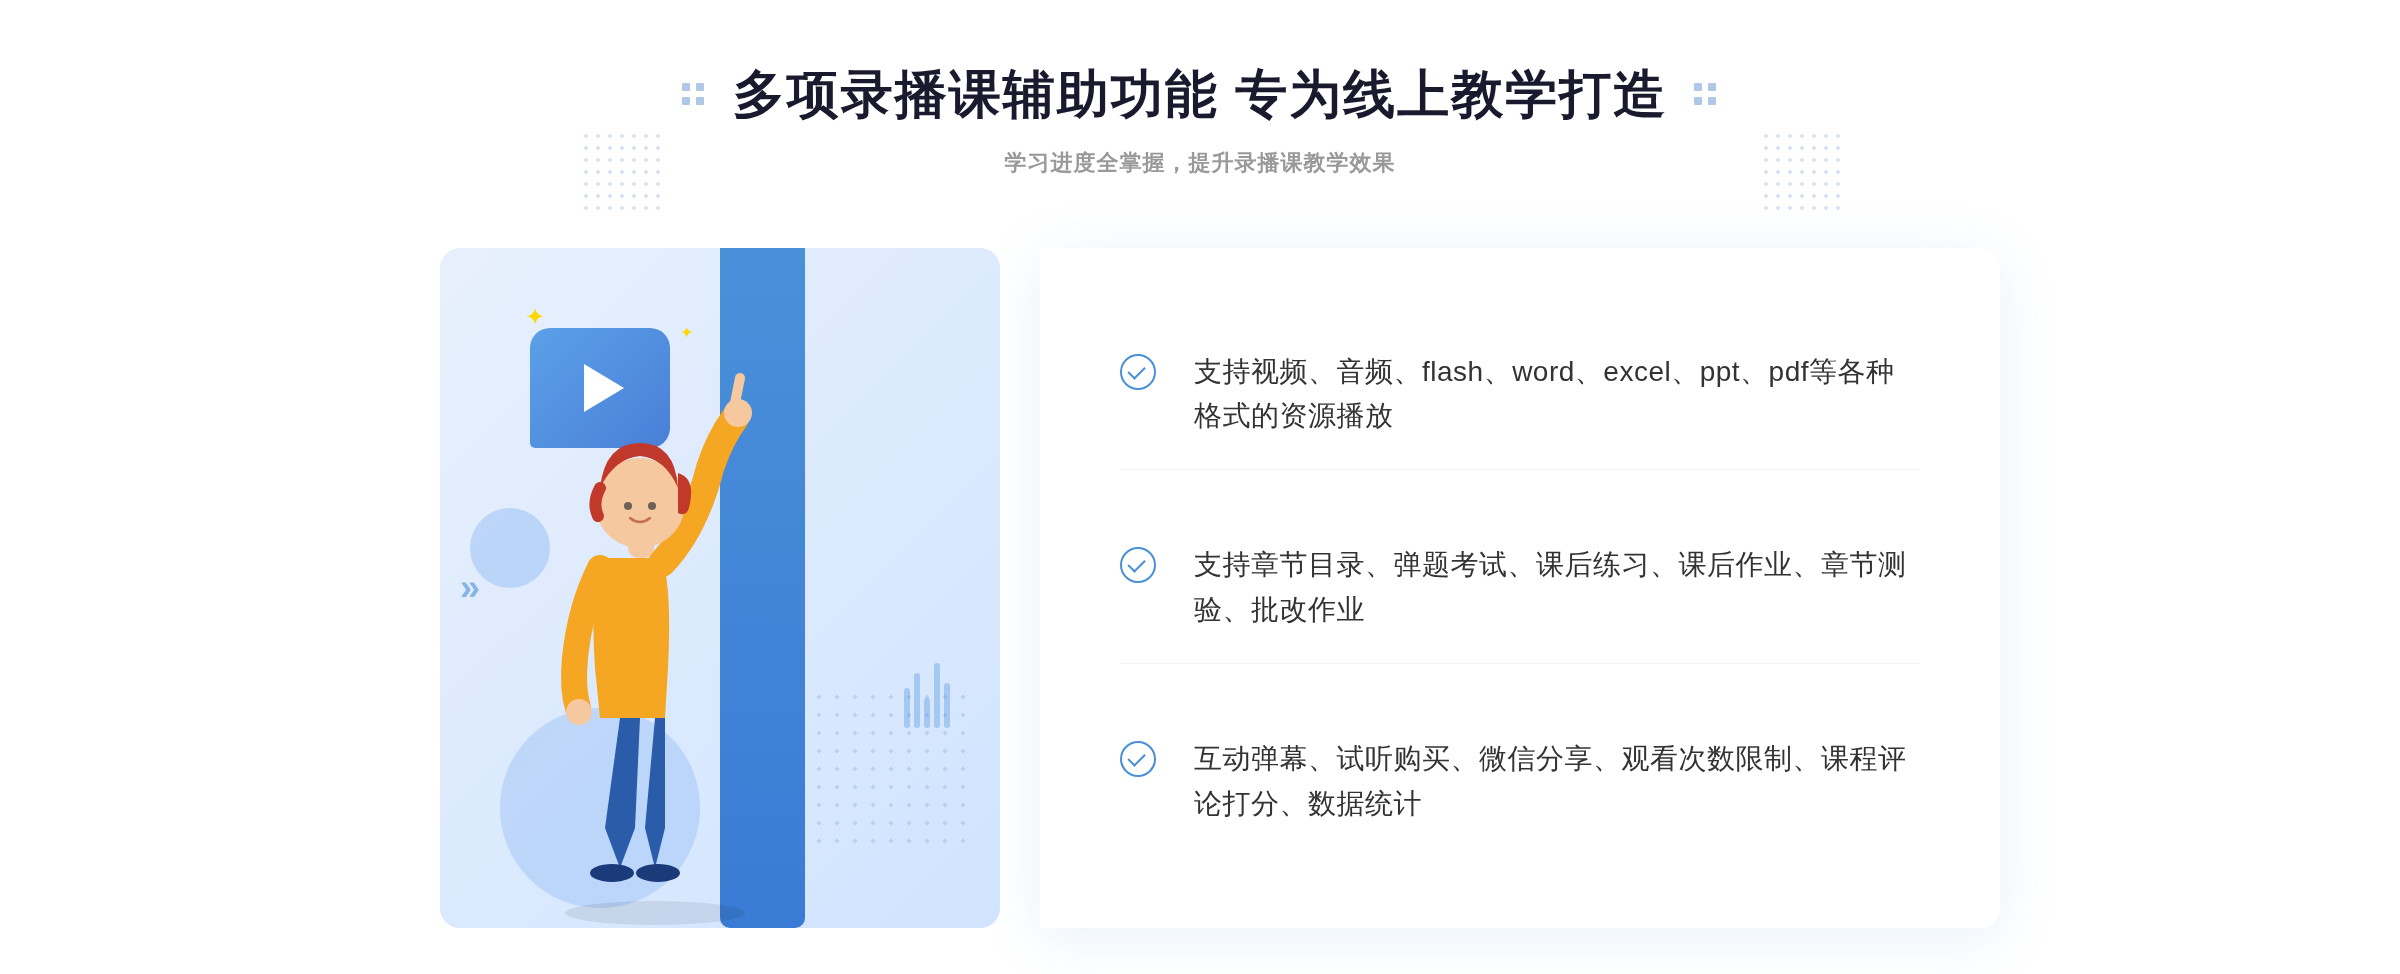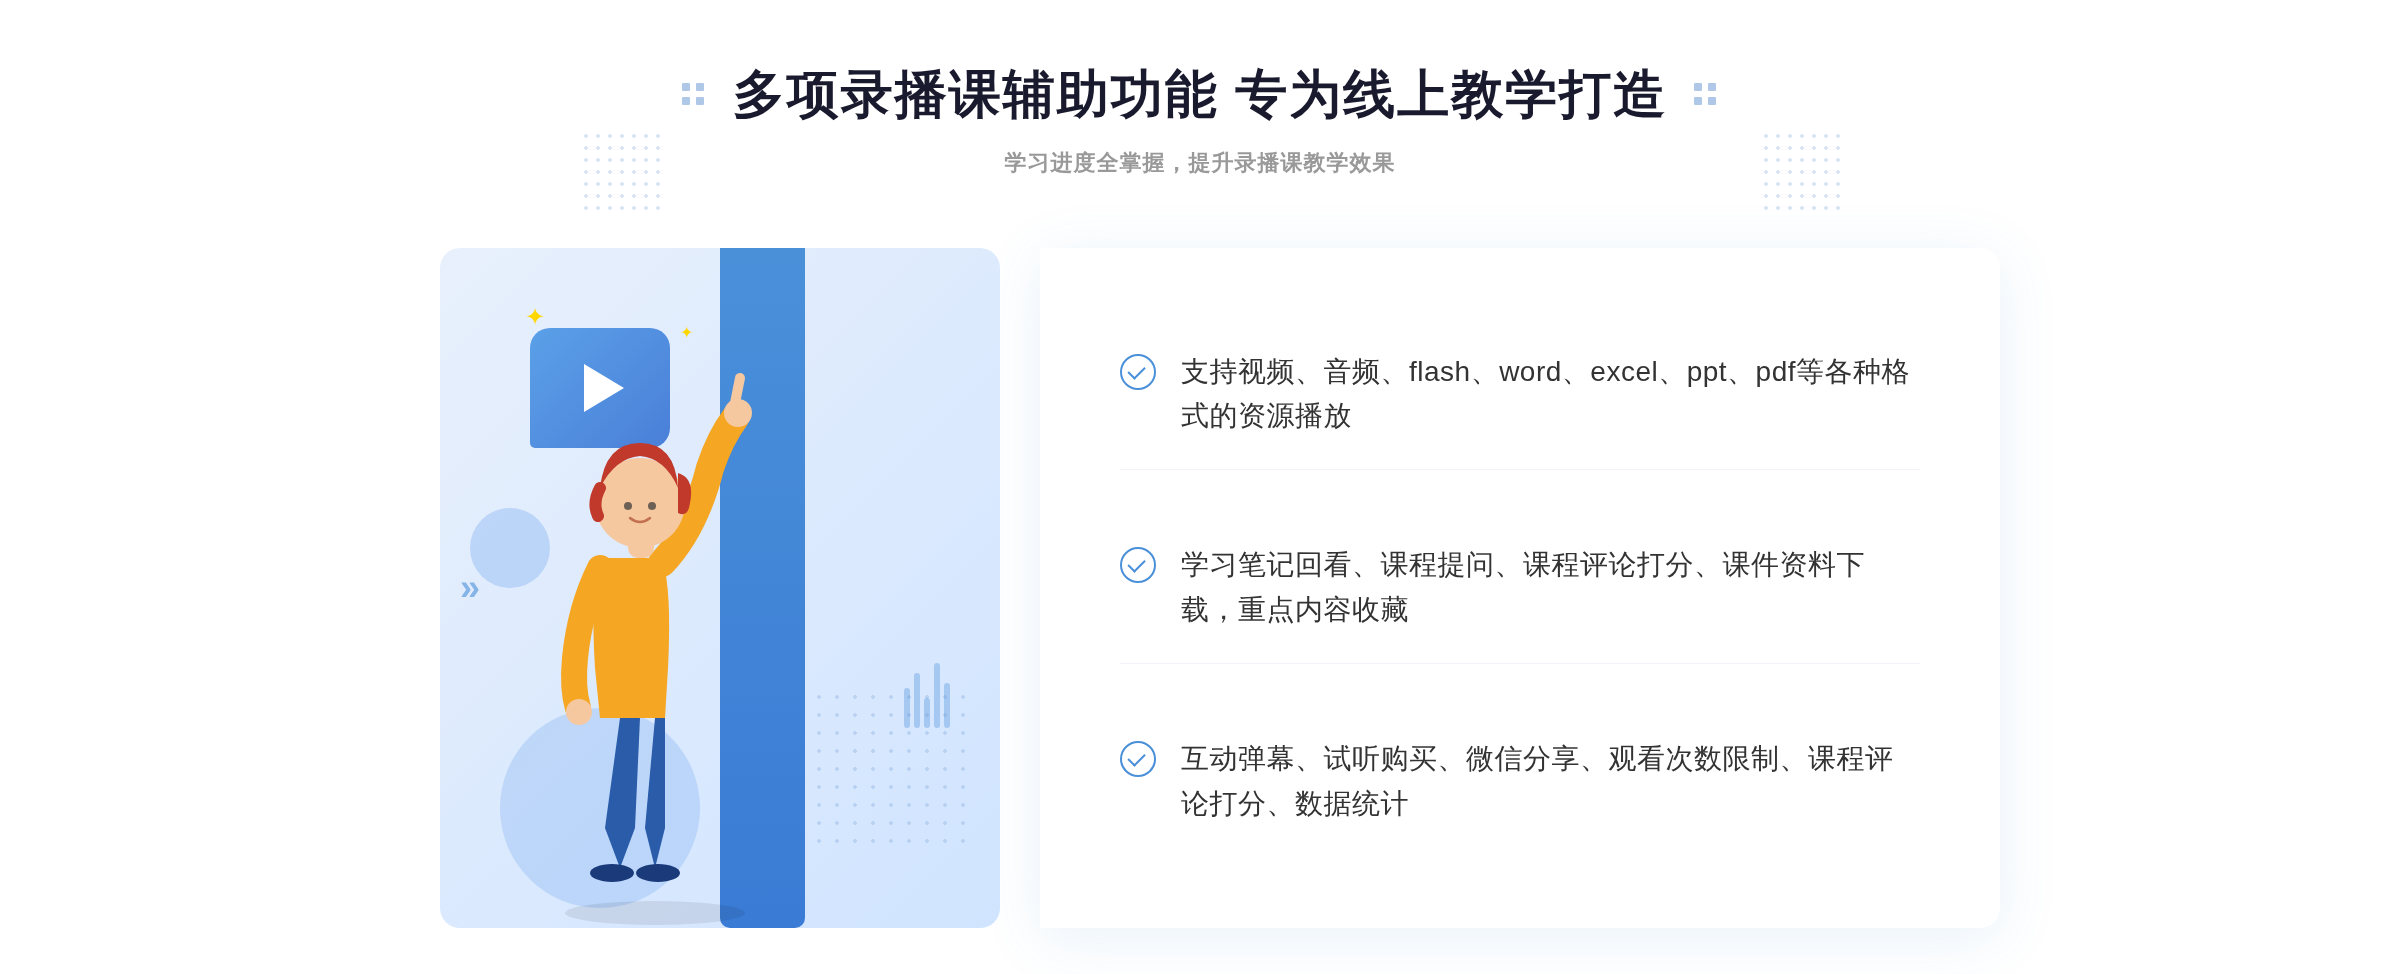--- a/index.html
+++ b/index.html
@@ -216,21 +216,21 @@
       flex-direction: column;
       justify-content: space-around;
       min-height: 680px;
       margin-top: 20px;
       margin-bottom: 20px;
     }
 
     .feature-item {
       display: flex;
       align-items: flex-start;
-      gap: 25px;
+      gap: 38px;
       padding: 30px 0;
       border-bottom: 1px solid #f0f4fa;
     }
 
     .feature-item:last-child {
       border-bottom: none;
     }
 
     .check-icon {
       width: 36px;
@@ -382,25 +382,25 @@
 
     <div class="left-arrow">»</div>
 
     <div class="features-panel">
 
       <div class="feature-item">
         <div class="check-icon"></div>
         <div class="feature-text">支持视频、音频、flash、word、excel、ppt、pdf等各种格式的资源播放</div>
       </div>
 
-
       <div class="feature-item">
         <div class="check-icon"></div>
-        <div class="feature-text">学习笔记回看、课程提问、课程评论打分、课件资料下载，重点内容收藏</div>
-      </div>
+        <div class="feature-text">支持章节目录、弹题考试、课后练习、课后作业、章节测验、批改作业</div>
+      </div>
+
 
       <div class="feature-item">
         <div class="check-icon"></div>
         <div class="feature-text">互动弹幕、试听购买、微信分享、观看次数限制、课程评论打分、数据统计</div>
       </div>
 
     </div>
   </div>
 
 </div>

